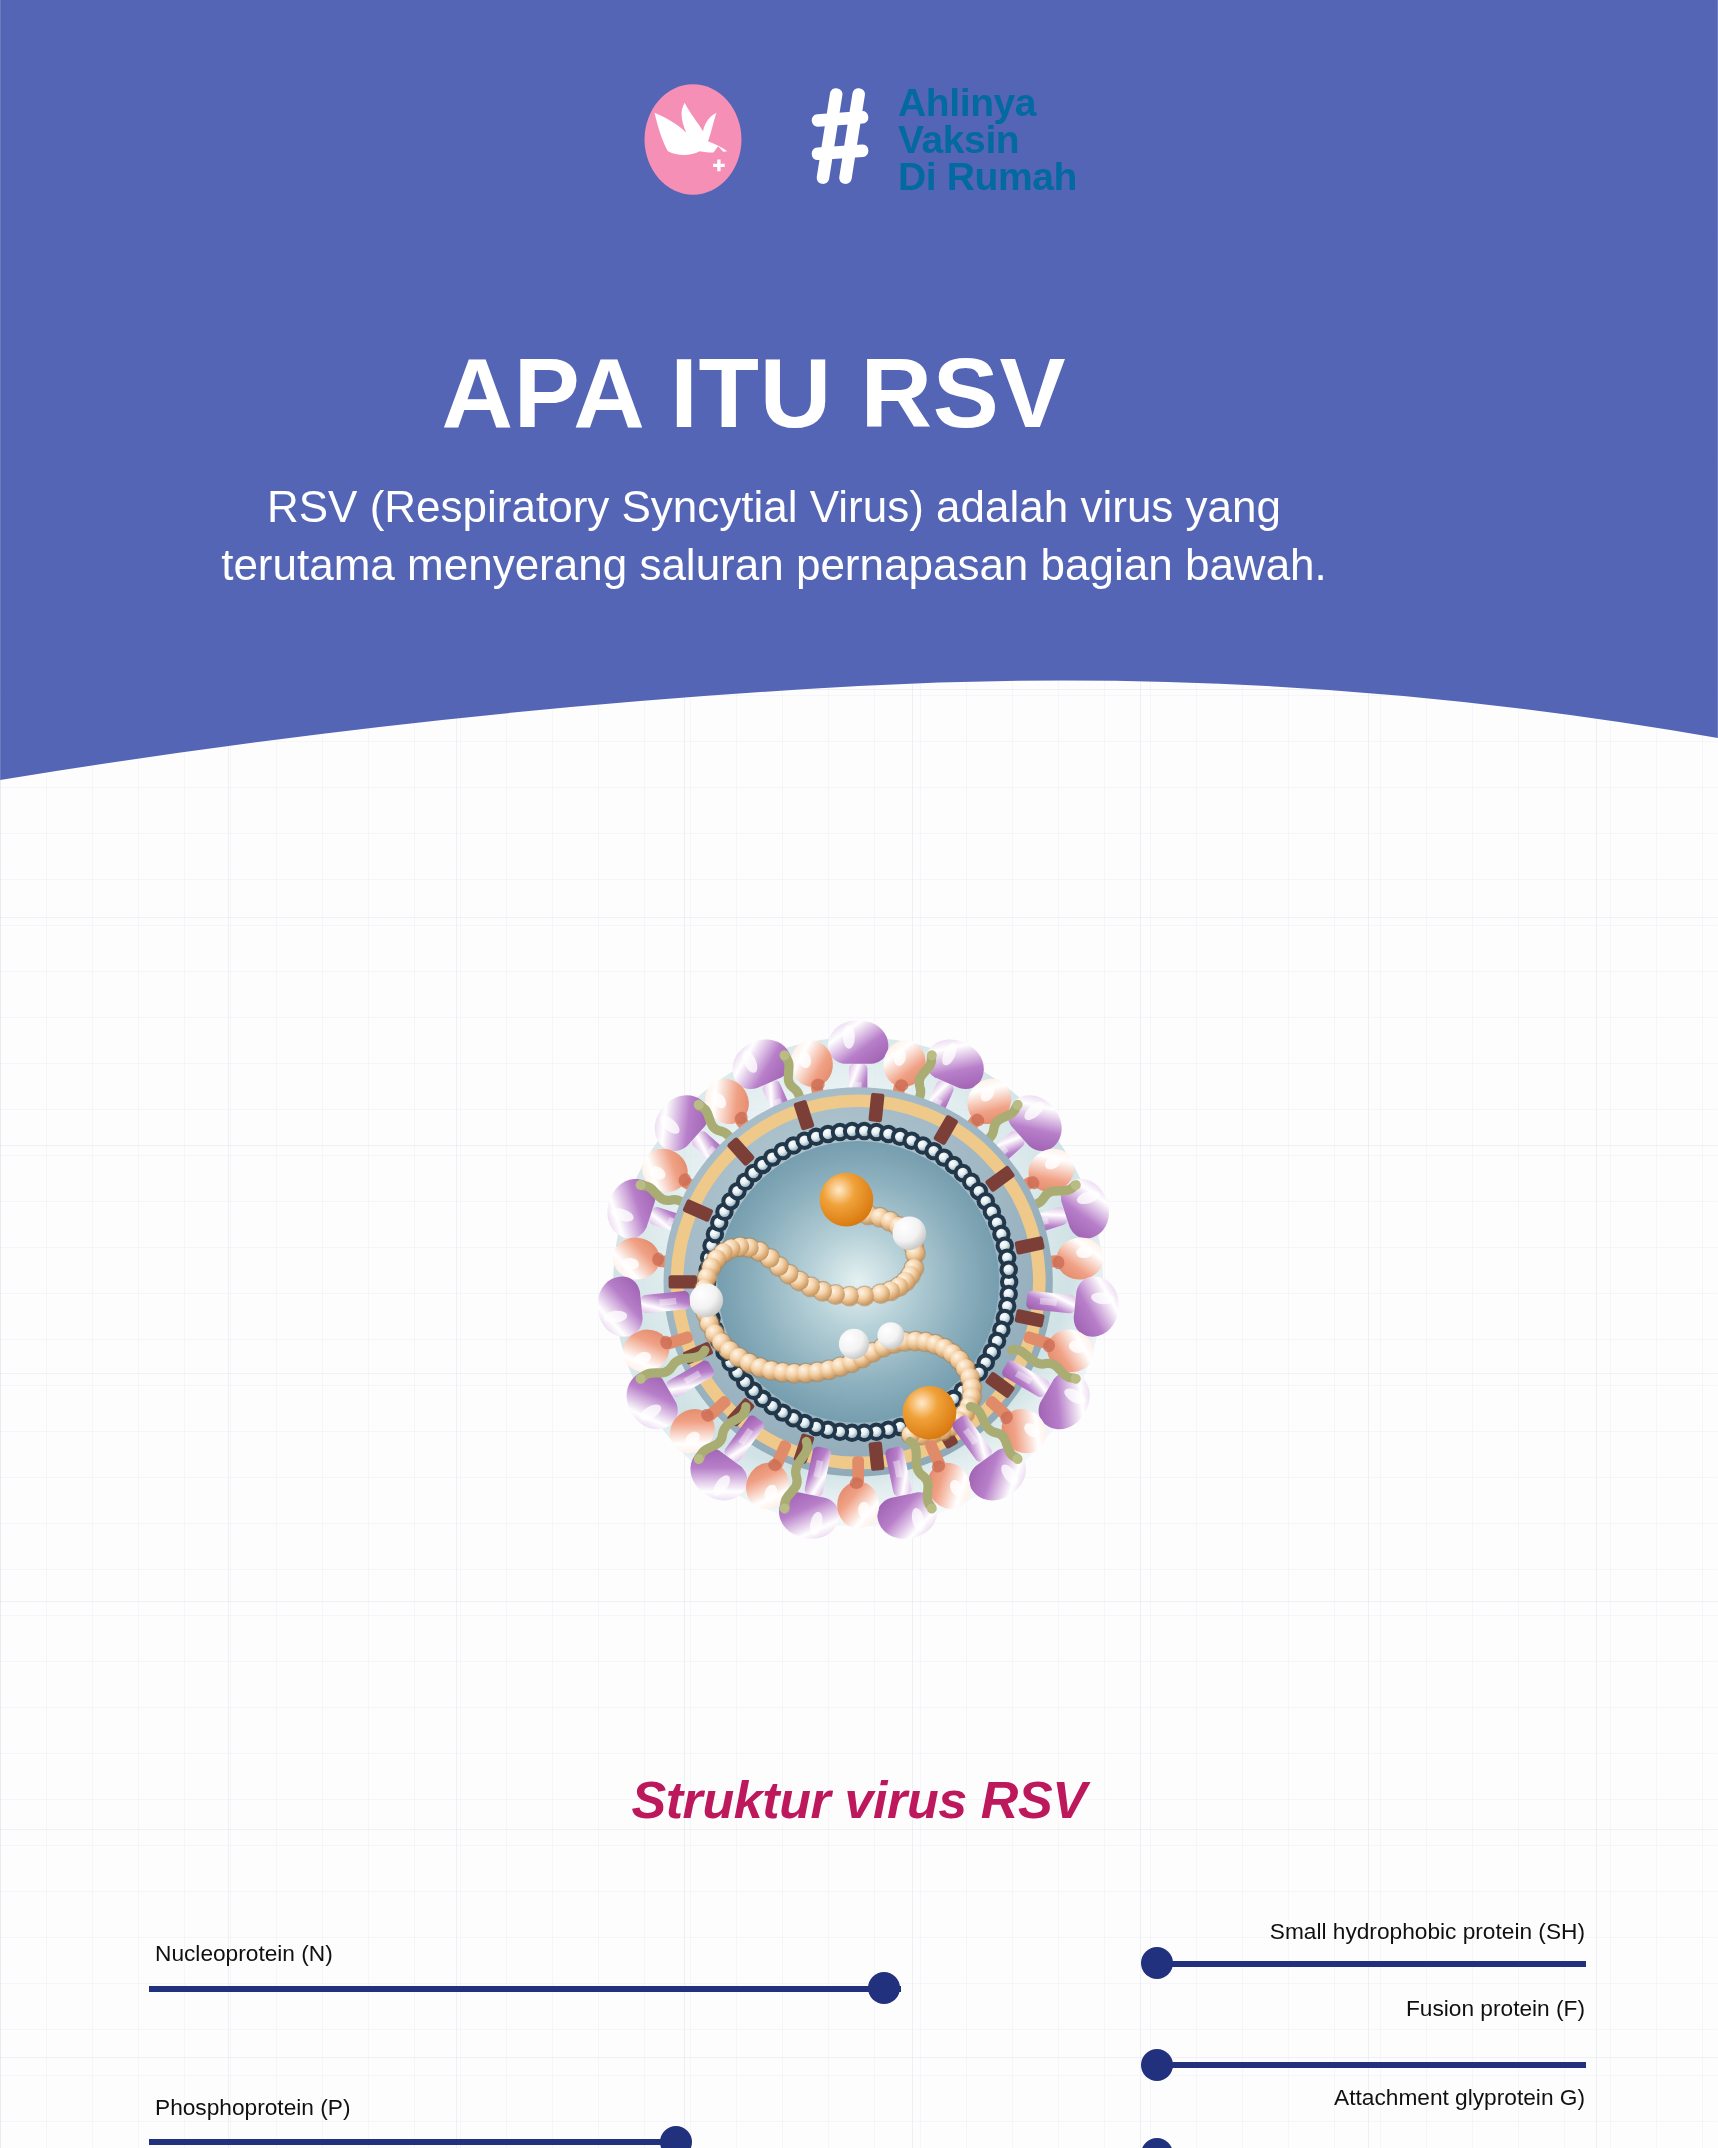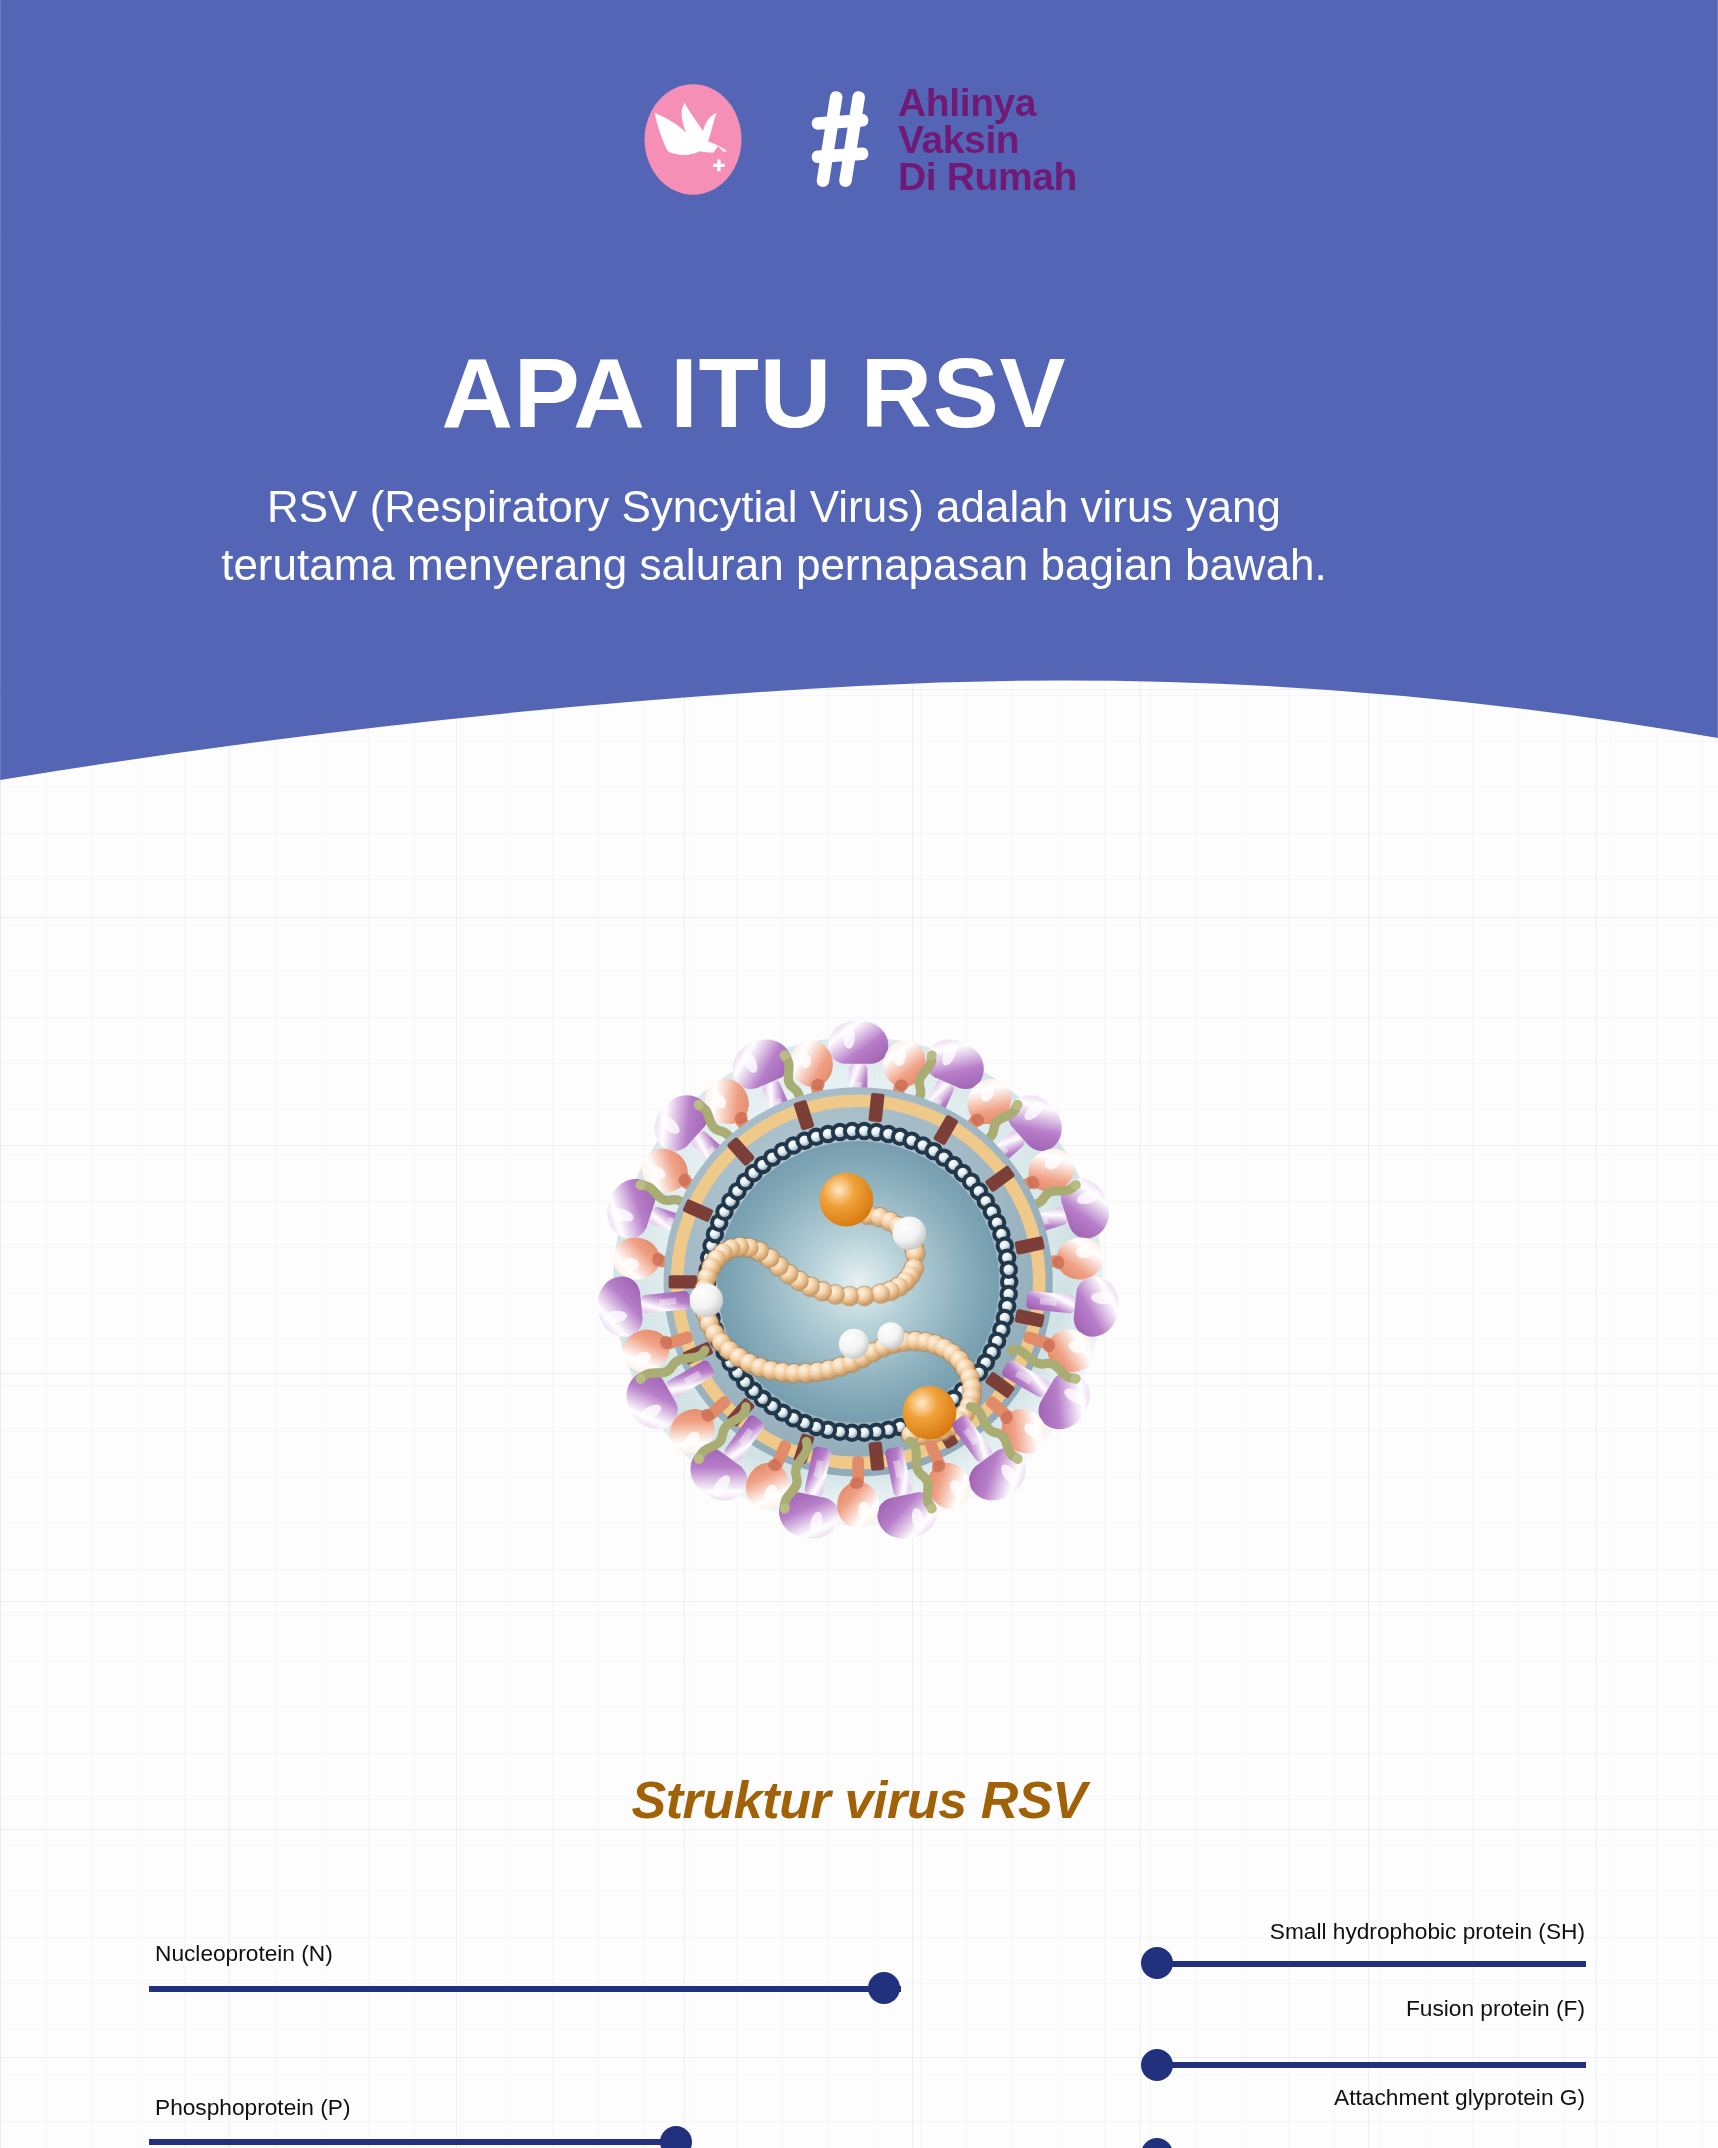--- a/index.html
+++ b/index.html
@@ -34,22 +34,22 @@
   #logo-row{
     position:absolute; top:81px; left:0; width:1718px;
     display:flex; align-items:center; justify-content:center; gap:35px;
   }
   #logo-mark{ position:relative; width:104px; height:117px; flex:none; }
   #brand-wordmark{
     font-size:81px; font-weight:700; color:#ffffff;
     letter-spacing:-0.8px; line-height:1; margin-left:-1.7px;
   }
   #tagline-block{
-    margin-left:30px; color:#701a75; font-weight:800; line-height:.95;
-    display:flex; align-items:center; gap:28px;
+    margin-left:30px; color:#0369a1; font-weight:800; line-height:.95;
+    display:flex; gap:28px;
   }
   #hash-glyph{ width:60px; height:104px; flex:none; }
   #tagline-lines{ font-size:39px; letter-spacing:-0.4px; }
   #tagline-lines div{ white-space:nowrap; }
 
   #page-title{
     position:absolute; top:336px; left:0; width:1508px; text-align:center;
     color:#fff; font-size:99px; font-weight:700; letter-spacing:0.8px;
   }
   #page-subtitle{
@@ -71,21 +71,21 @@
     position:absolute; width:32px; height:32px; border-radius:50%;
     background:#22317d;
   }
   .leader-label{
     position:absolute; font-size:22.7px; color:#101010; white-space:nowrap;
   }
   .leader-label.right{ text-align:right;margin-left:29px; }
 
   #caption{
     position:absolute; top:1770px; left:0; width:1718px; text-align:center;
-    font-size:52px; font-style:italic; font-weight:700; color:#a16207;
+    font-size:52px; font-style:italic; font-weight:700; color:#be185d;
     letter-spacing:-0.4px;
   }
 </style>
 </head>
 <body>
 
 <div id="grid-bg"></div>
 
 <div id="header">
   <svg id="header-bg" width="1718" height="780" viewBox="0 0 2048 930">

